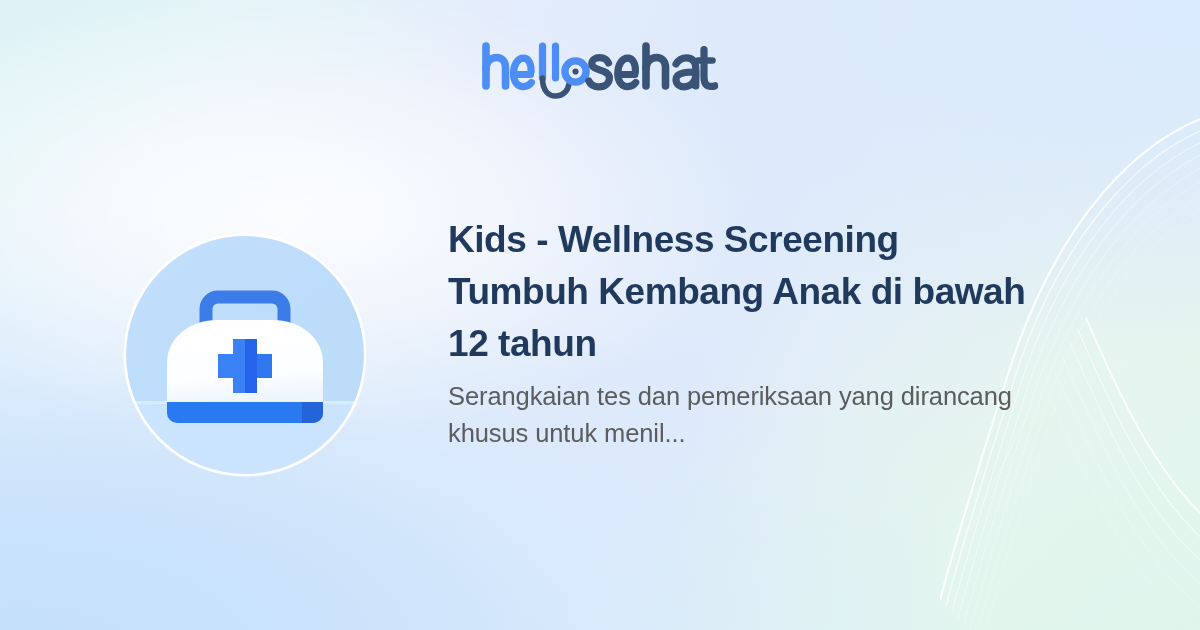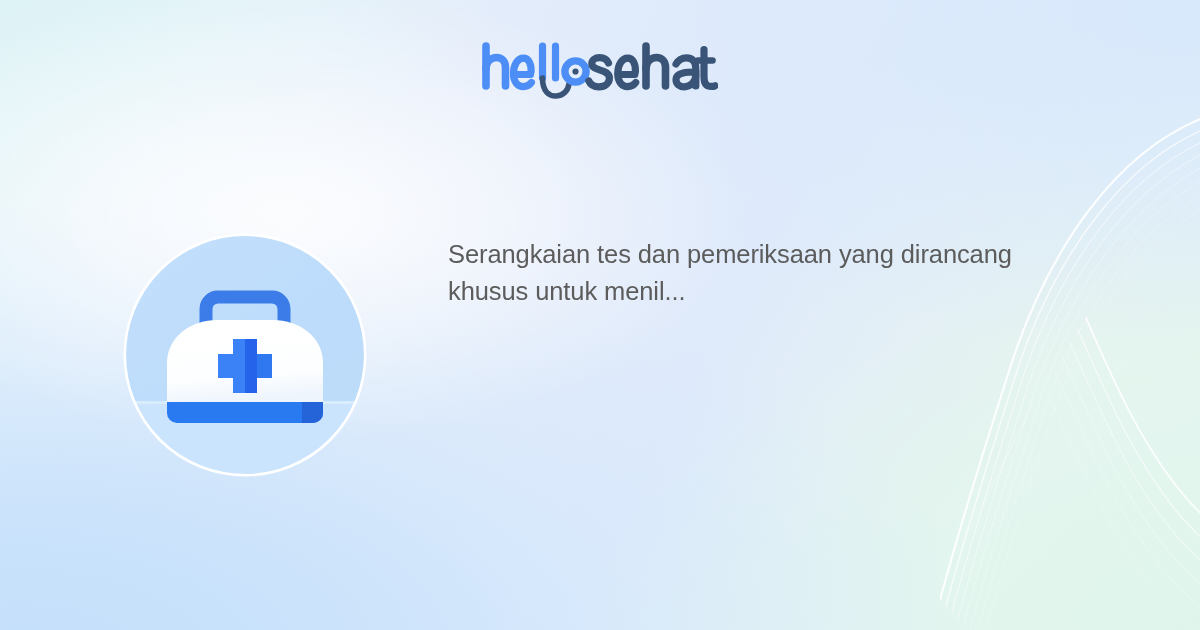--- a/index.html
+++ b/index.html
@@ -86,21 +86,21 @@
   #headline {
     margin: 0;
     font-size: 37px;
     line-height: 52px;
     font-weight: bold;
     letter-spacing: -0.45px;
     color: #1f3a5c;
     white-space: pre-line;
   }
   #subhead {
-    margin: 22px 0 0 0;
+    margin: 8px 0 0 0;
     font-size: 25.5px;
     line-height: 37px;
     font-weight: normal;
     letter-spacing: -0.1px;
     color: #5c5c5c;
     white-space: pre-line;
   }
 </style>
 </head>
 <body>
@@ -211,16 +211,17 @@
         <path d="M111 107 L135 107 L135 122 L150 122 L150 146 L135 146 L135 161 L111 161 L111 146 L96 146 L96 122 L111 122 Z" fill="#3b82f6"></path>
         <rect x="123" y="107" width="12" height="54" fill="#2563eb"></rect>
         <rect x="135" y="122" width="15" height="24" fill="#2f78ef"></rect>
       </g>
     </g>
 
     <circle cx="123" cy="123" r="120.2" fill="none" stroke="#ffffff" stroke-width="2.6"></circle>
   </svg>
 
   <div id="text-block">
+    <h1 id="headline">Kids - Wellness Screening Tumbuh Kembang Anak di bawah 12 tahun</h1>
     <p id="subhead">Serangkaian tes dan pemeriksaan yang dirancang khusus untuk menil...</p>
   </div>
 
 </div>
 
 </body></html>

